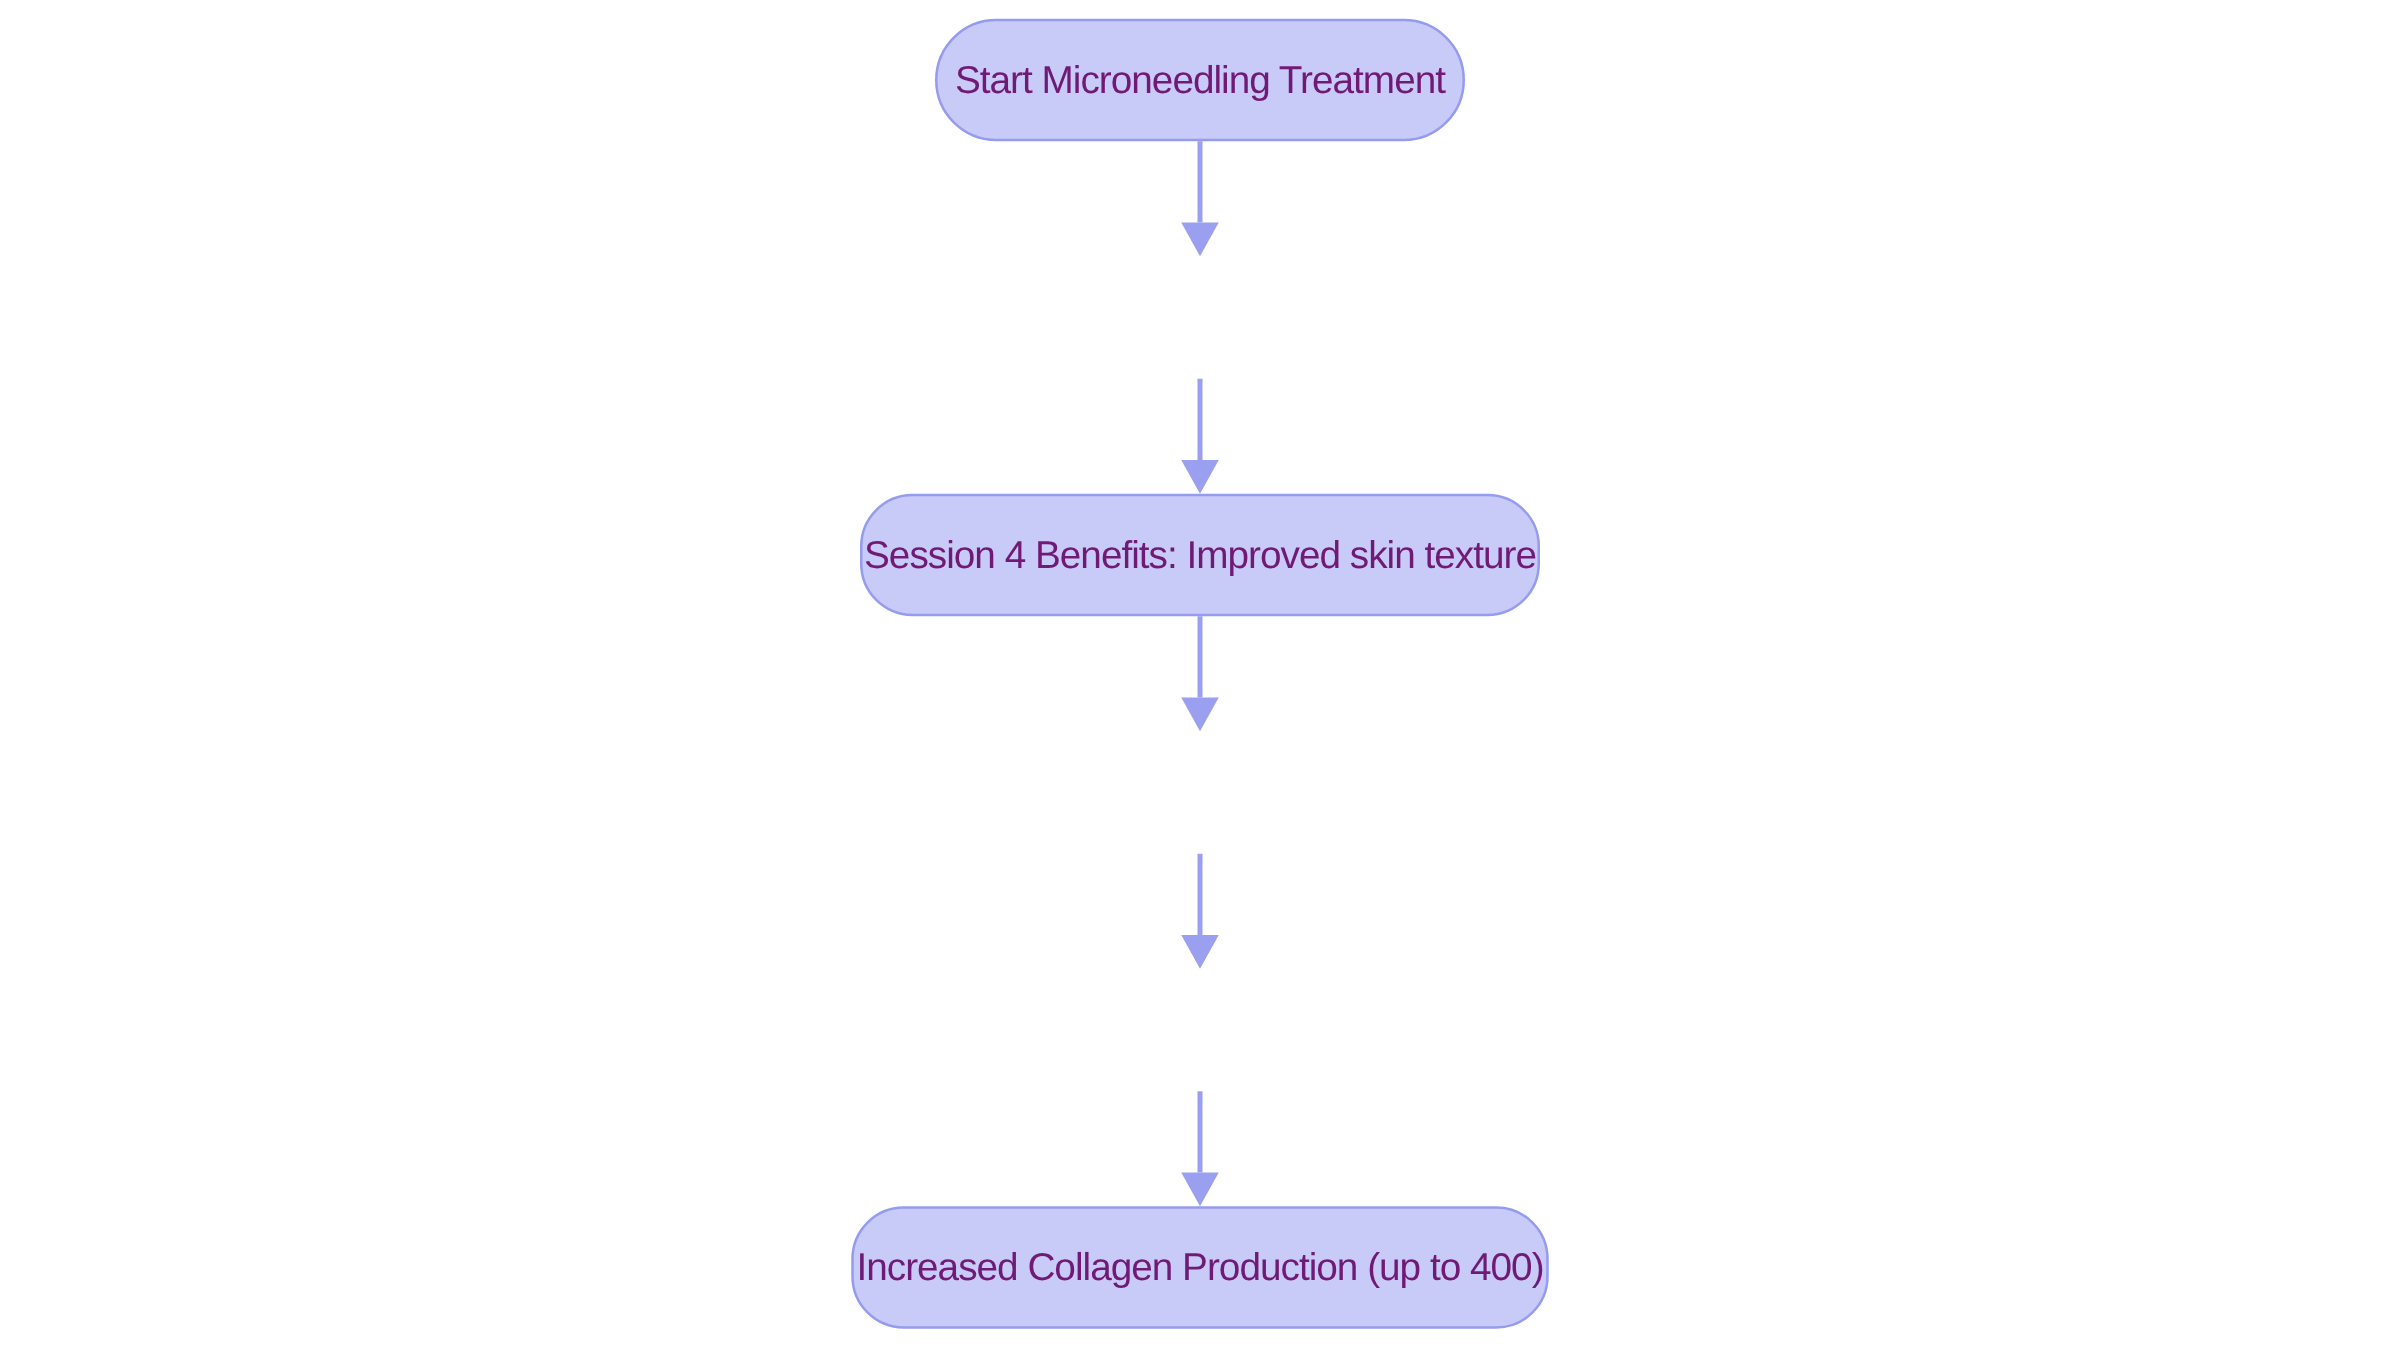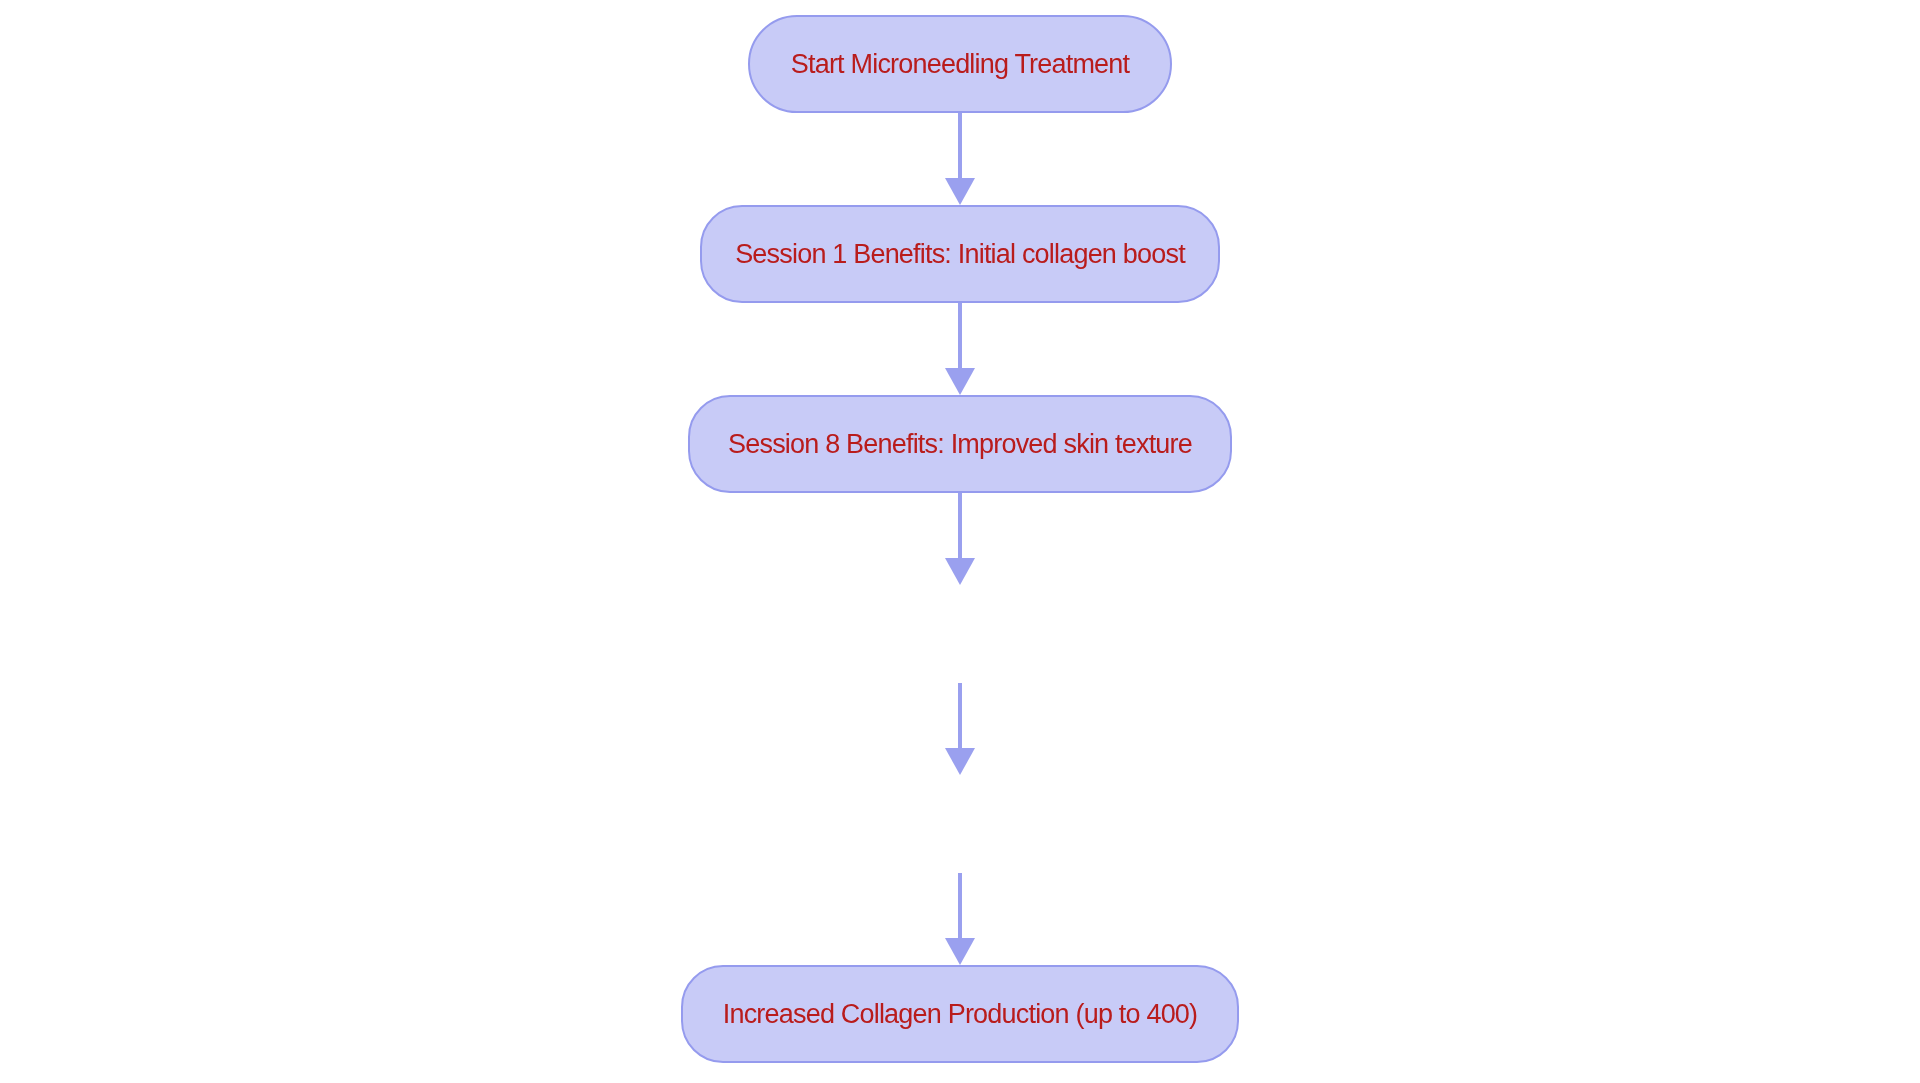--- a/index.html
+++ b/index.html
@@ -21,22 +21,22 @@
     box-sizing: border-box;
     background: #c8cbf7;
     border: 2px solid #959bee;
     border-radius: 42px;
     display: flex;
     align-items: center;
     justify-content: center;
   }
   .node.stadium { border-radius: 49px; }
   .node-label {
-    color: #b91c1c;
-    font-size: 27px;
+    color: #701a75;
+    font-size: 31px;
     letter-spacing: -0.8px;
     white-space: nowrap;
     text-align: left;
   }
   
   .n1 { left: 748px; top: 15px;  width: 424px; }
   .n2 { left: 700px; top: 205px; width: 520px; }
   .n3 { left: 688px; top: 395px; width: 544px; }
   .n4 { left: 698px; top: 585px; width: 524px; }
   .n5 { left: 678px; top: 775px; width: 564px; }
@@ -75,31 +75,28 @@
 
   <div class="node stadium n1">
     <span class="node-label">Start Microneedling Treatment</span>
   </div>
 
   <div class="arrow a1">
     <div class="stem"></div>
     <div class="head"></div>
   </div>
 
-  <div class="node n2">
-    <span class="node-label">Session 1 Benefits: Initial collagen boost</span>
-  </div>
 
   <div class="arrow a2">
     <div class="stem"></div>
     <div class="head"></div>
   </div>
 
   <div class="node n3">
-    <span class="node-label">Session 8 Benefits: Improved skin texture</span>
+    <span class="node-label">Session 4 Benefits: Improved skin texture</span>
   </div>
 
   <div class="arrow a3">
     <div class="stem"></div>
     <div class="head"></div>
   </div>
 
 
   <div class="arrow a4">
     <div class="stem"></div>

